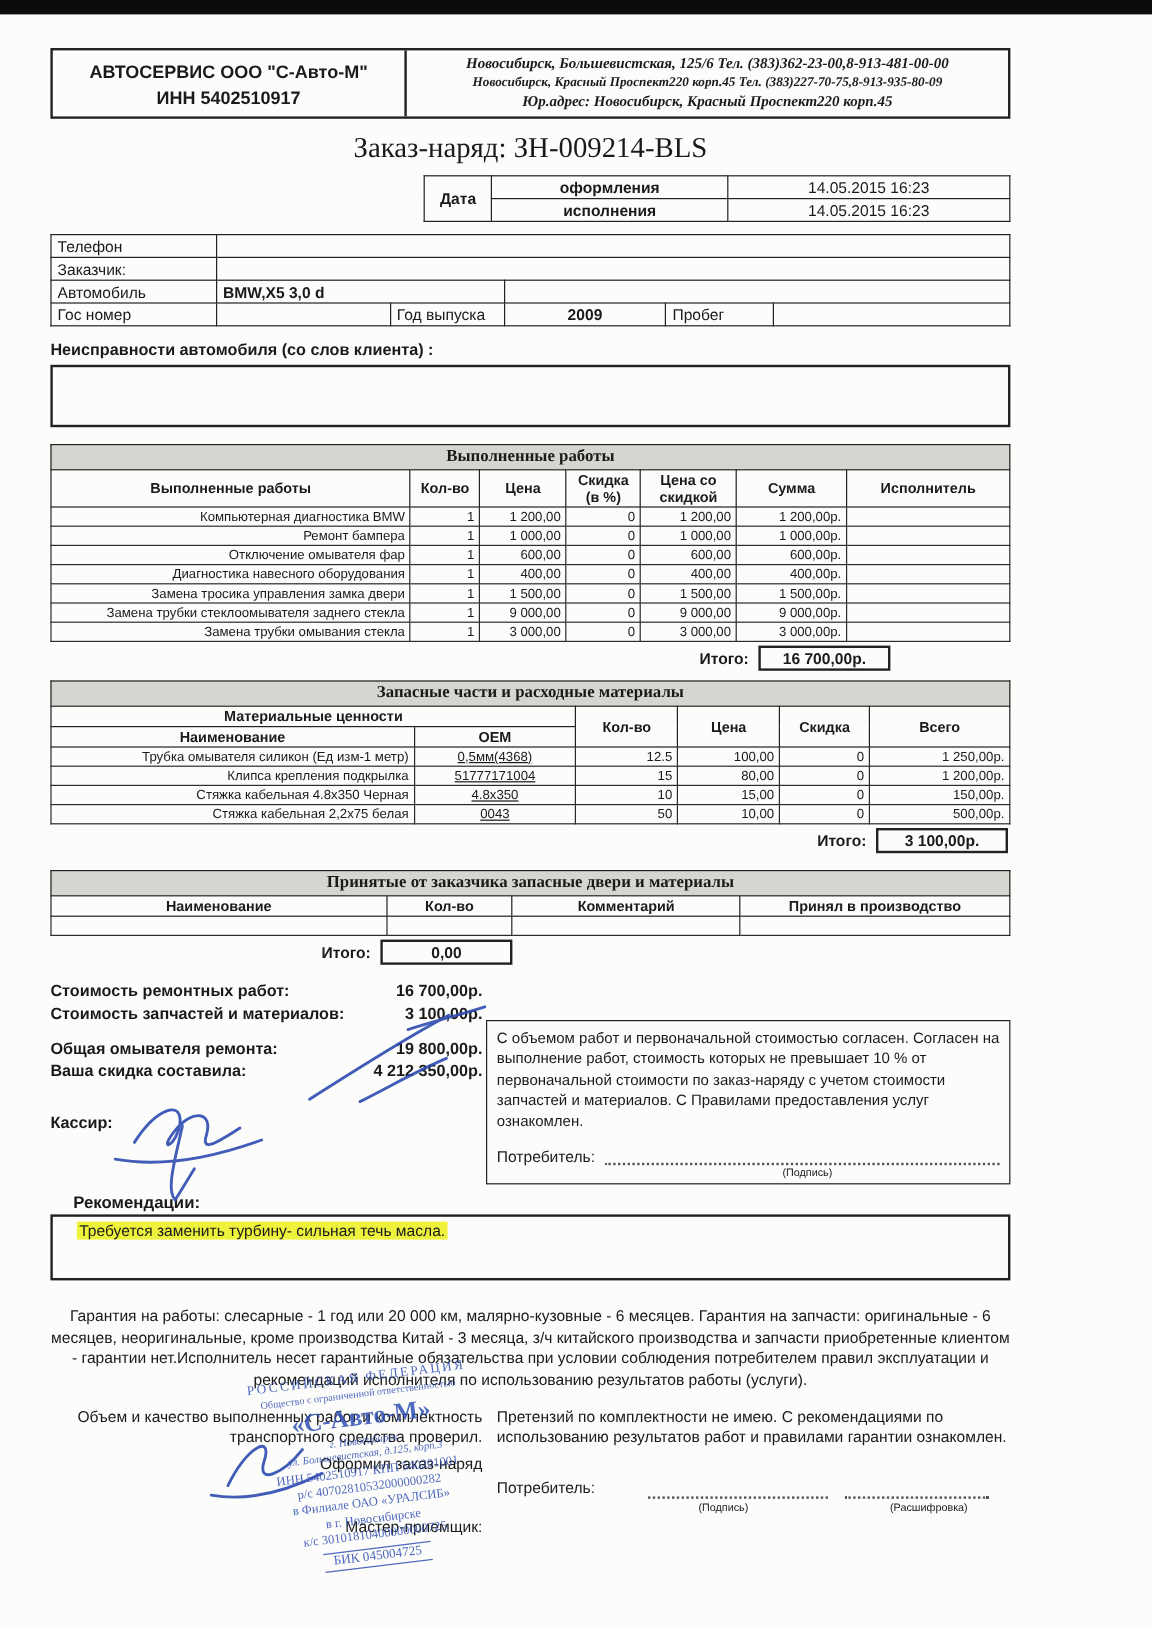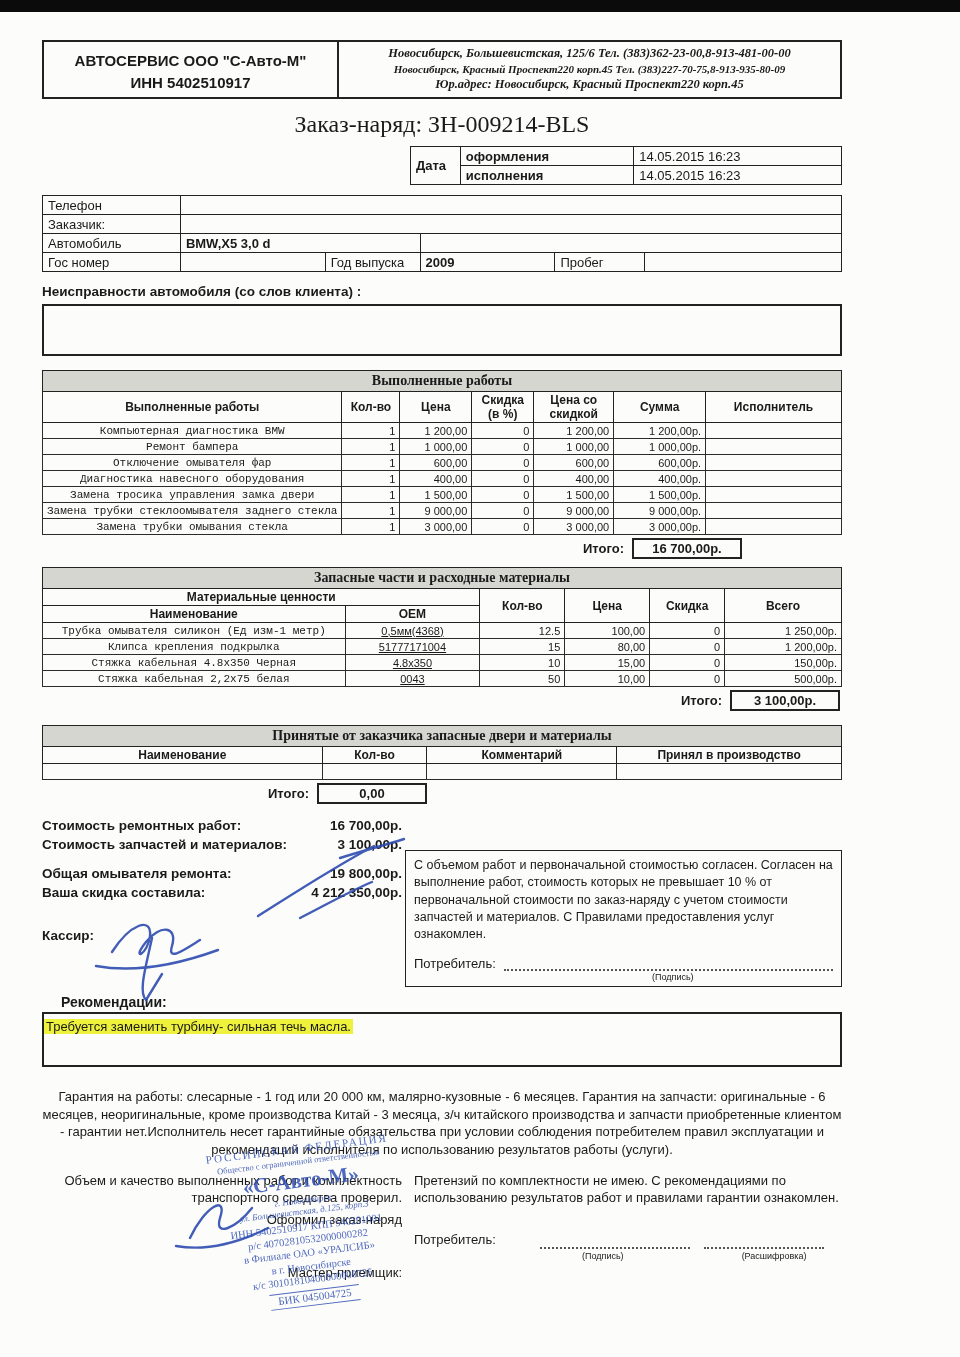--- a/index.html
+++ b/index.html
@@ -16,44 +16,44 @@
   .company-inn { font-size:15px; margin-top:5px; }
   .header-right { flex:1; padding:4px 8px; text-align:center; font-weight:bold; font-style:italic;
                   font-family:"Liberation Serif", serif; }
   .addr1 { font-size:12.5px; }
   .addr2 { font-size:11px; margin-top:2px; }
   .addr3 { font-size:12.5px; margin-top:2px; }
 
   .doc-title { margin-top:12px; text-align:center; font-family:"Liberation Serif", serif; font-size:24px; }
 
   
-  .date-table { border-collapse:collapse; width:432px; margin:8px 0 0 auto; }
+  .date-table { border-collapse:collapse; width:489px; margin:8px 0 0 auto;text-align:center; }
   .date-table td { border:1.5px solid #222; font-size:13px; padding:0 5px; height:19px; }
   .date-lbl { font-weight:bold; width:48px; }
   .date-k { font-weight:bold; width:167px; }
   .date-v { width:200px; }
 
   
   .cust-table { border-collapse:collapse; width:100%; margin-top:10px; }
   .cust-table td { border:1.5px solid #222; font-size:13px; padding:0 5px; height:19px; }
   .bold { font-weight:bold; }
-  .center { }
+  .center { text-align:center; }
 
   .defects-label { margin-top:12px; font-weight:bold; font-size:13.5px; }
   .defects-box { margin-top:5px; border:2px solid #222; height:52px; }
 
   
   .section-bar { margin-top:14px; background:#d6d6d1; border:1.5px solid #222; border-bottom:none;
                  text-align:center; font-family:"Liberation Serif", serif; font-weight:bold;
                  font-size:14px; padding:2px 0; }
   .section-bar.tight { margin-top:8px; }
   table.grid { border-collapse:collapse; width:100%; }
   table.grid th { border:1.5px solid #222; font-size:12px; font-weight:bold; padding:1px 3px; }
   table.grid td { border:1px solid #2b2b2b; font-size:11px; padding:1px 4px; height:16px; }
-  .al { text-align:center;font-family:Liberation Mono, monospace; } .ar { text-align:right; } .ac { text-align:center;text-decoration:underline; }
+  .al { text-align:right; } .ar { text-align:right; } .ac { text-align:center;text-decoration:underline; }
 
   .total-line { display:flex; justify-content:flex-end; align-items:center; margin-top:3px; }
   .total-label { font-weight:bold; font-size:13px; margin-right:8px; }
   .total-value { border:2px solid #222; font-weight:bold; font-size:13px; padding:1px 8px;
                  min-width:110px; text-align:center; }
   .works-total { padding-right:100px; }
   .parts-total { padding-right:2px; }
   .accepted-total { padding-right:415px; }
   .accepted-empty td { height:20px; }
 
@@ -64,21 +64,21 @@
   .big-gap { margin-top:14px; }
   .cashier-row { margin-top:28px; font-weight:bold; font-size:13.5px; }
   .agreement-box { position:absolute; left:363px; top:32px; right:0; border:1.5px solid #222;
                    padding:6px 8px 4px; min-height:134px; }
   .agreement-text { font-size:12.5px; line-height:1.38; }
   .consumer-row { display:flex; align-items:flex-end; margin-top:13px; font-size:13px; }
   .dotted-line { flex:1; border-bottom:2px dotted #555; height:13px; margin-left:8px; }
   .agr-caption { font-size:9px; margin-left:238px; margin-top:1px; }
 
   .recommend-label { font-weight:bold; font-size:14px; margin-top:4px;padding-left:19px; }
-  .recommend-box { border:2px solid #222; min-height:55px; padding:3px 0; margin-top:2px; }
+  .recommend-box { border:2px solid #222; min-height:55px; padding:3px 20px; margin-top:2px; }
   .highlight { background:#eef23c; font-size:13px; padding:0 2px; }
 
   .warranty { margin-top:21px; font-size:13px; line-height:1.36; text-align:center; }
 
   
   .footer-zone { display:flex; margin-top:14px; }
   .footer-left { width:360px; font-size:13px; line-height:1.3;text-align:right; }
   .footer-left .issued { margin-top:6px; }
   .footer-left .master { margin-top:36px; }
   .footer-right { flex:1; padding-left:12px; font-size:13px; line-height:1.3; }

